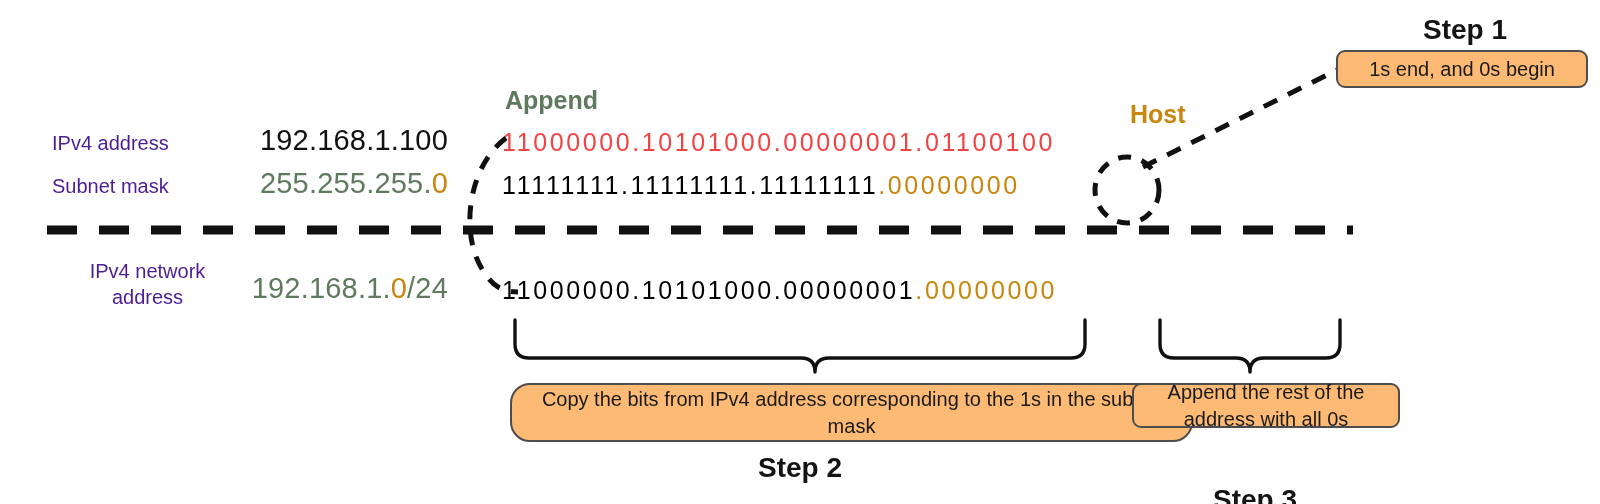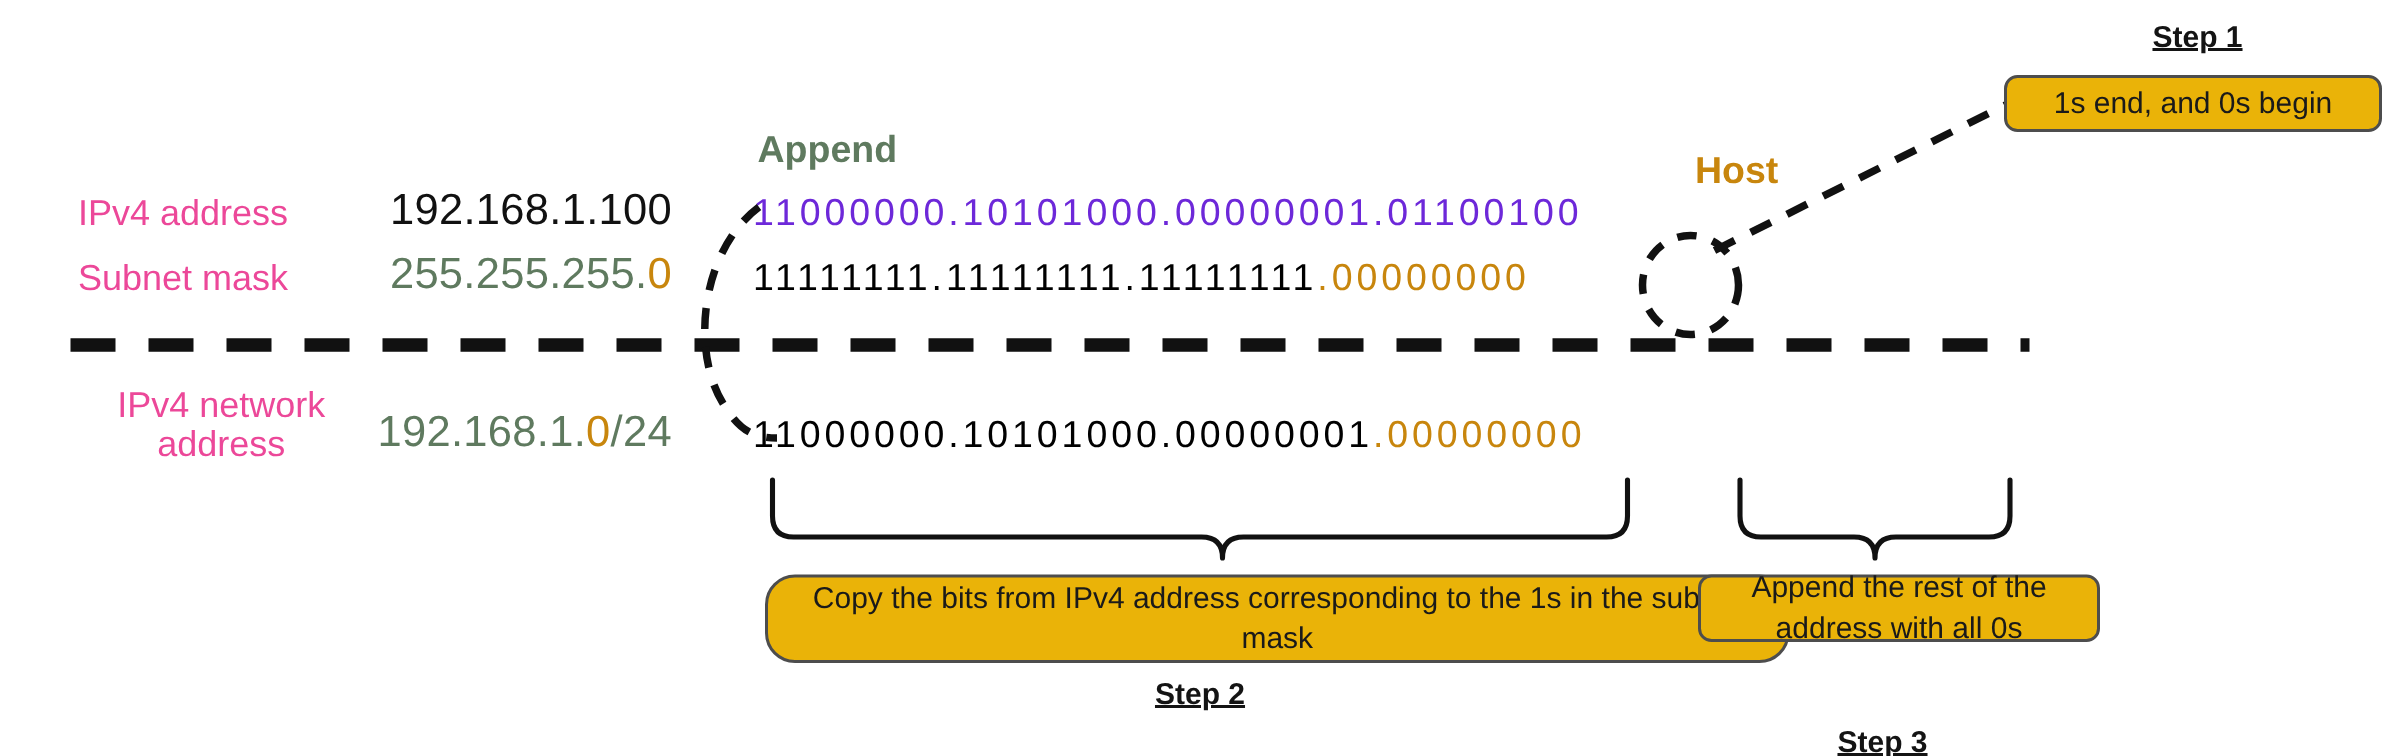--- a/index.html
+++ b/index.html
@@ -1,40 +1,40 @@
 <!DOCTYPE html>
 <html><head>
 <meta charset="utf-8">
 <style>
   html,body{margin:0;padding:0;background:#ffffff;}
   body{width:1600px;height:504px;position:relative;overflow:hidden;
        font-family:"Liberation Sans","DejaVu Sans",sans-serif;color:#1a1a1a;}
   .abs{position:absolute;}
   
-  .rowlabel{font-size:24px;color:#ec4899;text-align:left;line-height:26px;}
+  .rowlabel{font-size:20px;color:#4c1d95;text-align:left;line-height:26px;}
   .rowlabel.center{text-align:center;}
   
   .dec{font-size:29px;letter-spacing:.2px;white-space:nowrap;text-align:right;}
   .dec.black{color:#111111;}
   .grn{color:#5f7a5f;}
   .org{color:#c8860d;}
   
   .bin{font-size:25px;white-space:nowrap;letter-spacing:2.6px;}
-  .bin.black{color:#6d28d9;}
+  .bin.black{color:#ef4444;}
   .bin .g{color:#000000;}
   .bin .o{color:#c8860d;}
   
   .secthead{font-size:25px;font-weight:bold;}
   .secthead.net{color:#5f7a5f;}
   .secthead.host{color:#c8860d;}
   
-  .steptitle{font-size:20px;font-weight:bold;color:#141414;text-align:center;text-decoration:underline;}
+  .steptitle{font-size:28px;font-weight:bold;color:#141414;text-align:center;}
   
   .callout{box-sizing:border-box;border:2px solid #4d4d4d;border-radius:9px;
-           background:#eab308;font-size:20px;color:#1a1a1a;text-align:center;
+           background:#fdba74;font-size:20px;color:#1a1a1a;text-align:center;
            line-height:27px;display:flex;align-items:center;justify-content:center;
            padding:4px 10px;}
   svg{overflow:visible;}
 </style>
 </head>
 <body>
 
 <div class="abs secthead net" style="left:505px;top:86px;">Append</div>
 <div class="abs secthead host" style="left:1130px;top:100px;">Host</div>
 

